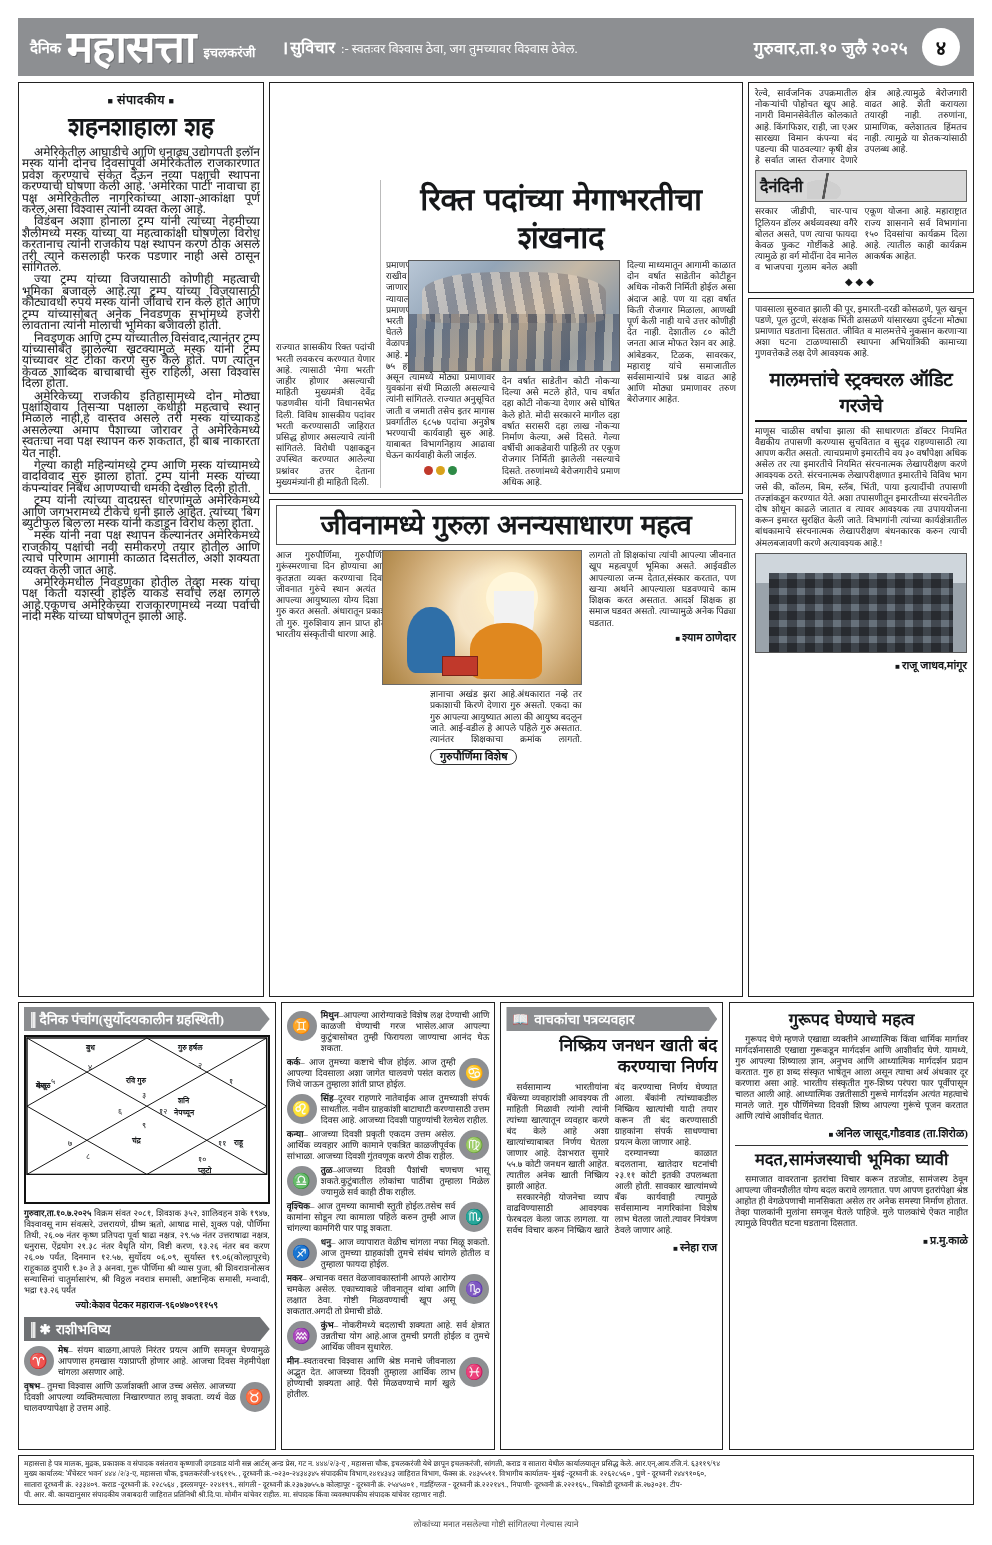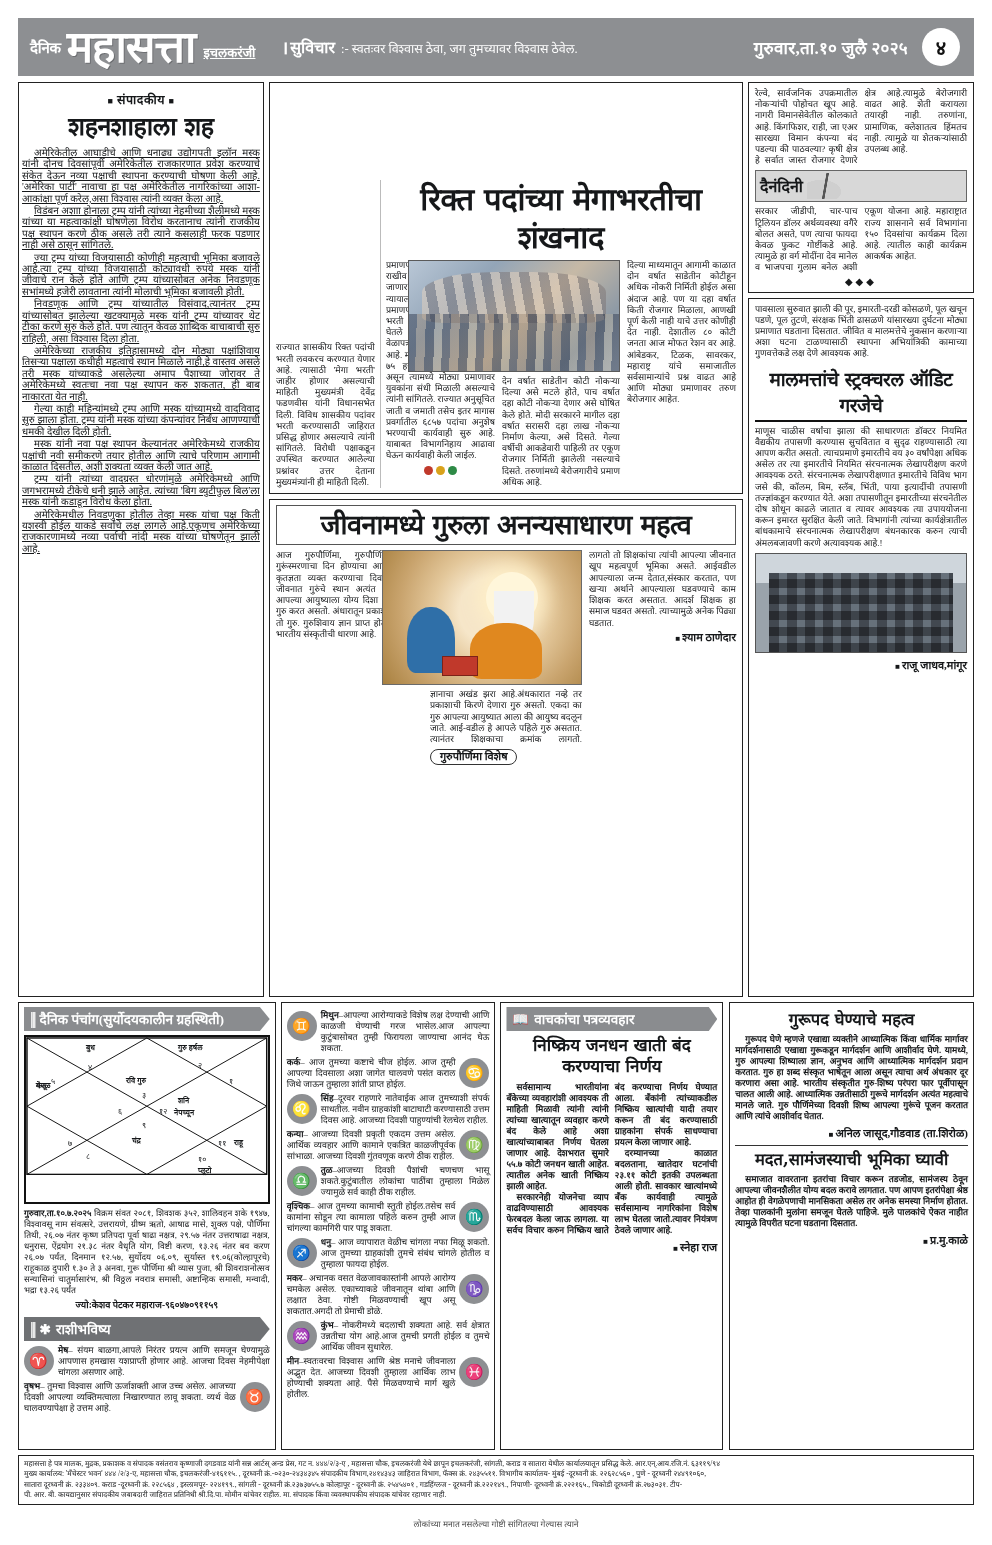--- a/index.html
+++ b/index.html
@@ -19,21 +19,21 @@
     display:flex; align-items:center; padding: 0 14px 0 12px;
     position: relative;
   }
   .mh-daily { font-size: 15px; font-weight: bold; margin-right: 6px; letter-spacing:-.3px; }
   .mh-title {
     font-size: 44px; font-weight: bold; line-height: 44px;
     color:#ffffff; letter-spacing: -1px;
     text-shadow: 1px 1px 0 #6d6f72;
     font-family: "DejaVu Serif", serif;
   }
-  .mh-place { font-size: 13px; font-weight:bold; margin-left: 8px; margin-top:10px;text-decoration:underline; }
+  .mh-place { font-size: 13px; font-weight:bold; margin-left: 8px; margin-top:10px; }
   .mh-sep { margin-left: 26px; font-size: 18px; font-weight:bold; }
   .mh-suvichar-label { font-size: 16px; font-weight: bold; margin-left:2px; }
   .mh-suvichar-text { font-size: 12.5px; margin-left: 6px; margin-top: 3px; }
   .mh-date { margin-left:auto; font-size: 17px; font-weight:bold; letter-spacing:.3px; }
   .mh-pageno {
     width: 38px; height:38px; border-radius: 50%;
     background:#fff; color:#111; font-size:20px; font-weight:bold;
     display:flex; align-items:center; justify-content:center;
     margin-left: 14px;
   }
@@ -48,22 +48,22 @@
     text-align:center; font-size:12.5px; font-weight:bold; letter-spacing:.5px;
     margin: 2px 0 4px 0;
   }
   .sec-badge span.sq { font-size:9px; vertical-align:middle; }
   .edit-head {
     text-align:center; font-size: 25px; font-weight:bold;
     font-family:"DejaVu Serif", serif; letter-spacing:-.5px;
     margin-bottom: 5px; line-height: 30px;
   }
   .body-txt {
-    font-size: 10px; line-height: 11.4px; text-align: justify;
-    text-justify: inter-word; hyphens:auto;text-decoration:underline;
+    font-size: 12px; line-height: 11.4px; text-align: justify;
+    text-justify: inter-word; hyphens:auto;
   }
   .body-txt p { text-indent: 12px; margin-bottom: 1px; }
 
   
   .news-top { display:flex; border:1px solid #222; padding:5px 6px; height: 412px; align-items: flex-end; }
   .nt-c1 { width: 108px; font-size:9px; line-height:11.2px; text-align:justify; padding-right:5px;}
   .nt-main { width: 356px; padding-left:5px; border-left:1px solid #bbb; }
   .main-headline {
     font-size: 31px; font-weight:bold; line-height:38px; letter-spacing:-.5px;
     font-family:"DejaVu Serif", serif; text-align:center; margin-bottom:4px;
@@ -178,29 +178,29 @@
   .rashi-item { display:flex; gap:4px; margin:3px 0; font-size:8.8px; line-height:11px; text-align:justify; }
   .rashi-ico {
     min-width:30px;width:30px;height:30px;border-radius:50%;
     background:#8d8f92; color:#fff; display:flex;align-items:center;justify-content:center;
     font-size:15px; margin-top:1px;
   }
   .rashi-ico.r { order:2; }
   .rashi-item b{ font-weight:bold; }
 
   .letter-head {
-    text-align:center; font-size:17px; font-weight:bold; line-height:21px;
+    text-align:right; font-size:17px; font-weight:bold; line-height:21px;
     font-family:"DejaVu Serif", serif; margin:4px 0 5px;
   }
   .sm-head {
     text-align:center; font-size:16.5px; font-weight:bold; line-height:20px;
     font-family:"DejaVu Serif", serif; margin:3px 0 4px;
   }
   .b-txt { font-size:8.8px; line-height:11px; text-align:justify; }
-  .b-txt p { text-indent:10px;font-weight:bold; }
+  .b-txt p { text-indent:10px; }
   .b-2col { column-count:2; column-gap:6px; }
   .divline { border-top:1px solid #333; margin:5px 0 4px; }
 
   
   .footer { border:1px solid #222; margin-top:5px; padding:3px 5px; font-size:7.4px; line-height:9.4px; text-align:justify; }
   .footer p { margin-bottom:1px; }
   .tagline { text-align:center; font-size:8.5px; line-height:11px; color:#4a4a4a; margin-top:14px; }
 </style>
 </head>
 <body>
@@ -227,22 +227,22 @@
         <span class="sq">■</span>
       </div>
       <div class="edit-head">शहनशाहाला शह</div>
       <div class="body-txt">
         <p>अमेरिकेतील आघाडीचे आणि धनाढ्य उद्योगपती इलॉन मस्क यांनी दोनच दिवसांपूर्वी अमेरिकेतील राजकारणात प्रवेश करण्याचे संकेत देऊन नव्या पक्षाची स्थापना करण्याची घोषणा केली आहे. 'अमेरिका पार्टी' नावाचा हा पक्ष अमेरिकेतील नागरिकांच्या आशा-आकांक्षा पूर्ण करेल,असा विश्वास त्यांनी व्यक्त केला आहे.</p>
         <p>विडंबन अशा‍ा होनाला ट्रम्प यांनी त्यांच्या नेहमीच्या शैलीमध्ये मस्क यांच्या या महत्वाकांक्षी घोषणेला विरोध करतानाच त्यांनी राजकीय पक्ष स्थापन करणे ठीक असले तरी त्याने कसलाही फरक पडणार नाही असे ठासून सांगितले.</p>
         <p>ज्या ट्रम्प यांच्या विजयासाठी कोणीही महत्वाची भूमिका बजावले आहे.त्या ट्रम्प यांच्या विजयासाठी कोट्यावधी रुपये मस्क यांनी जीवाचे रान केले होते आणि ट्रम्प यांच्यासोबत अनेक निवडणूक सभांमध्ये हजेरी लावताना त्यांनी मोलाची भूमिका बजावली होती.</p>
         <p>निवडणूक आणि ट्रम्प यांच्यातील विसंवाद,त्यानंतर ट्रम्प यांच्यासोबत झालेल्या खटक्यामुळे मस्क यांनी ट्रम्प यांच्यावर थेट टीका करणे सुरु केले होते. पण त्यातून केवळ शाब्दिक बाचाबाची सुरु राहिली, असा विश्वास दिला होता.</p>
         <p>अमेरिकेच्या राजकीय इतिहासामध्ये दोन मोठ्या पक्षांशिवाय तिसऱ्या पक्षाला कधीही महत्वाचे स्थान मिळाले नाही,हे वास्तव असले तरी मस्क यांच्याकडे असलेल्या अमाप पैशाच्या जोरावर ते अमेरिकेमध्ये स्वतःचा नवा पक्ष स्थापन करु शकतात, ही बाब नाकारता येत नाही.</p>
         <p>गेल्या काही महिन्यांमध्ये ट्रम्प आणि मस्क यांच्यामध्ये वादविवाद सुरु झाला होता. ट्रम्प यांनी मस्क यांच्या कंपन्यांवर निर्बंध आणण्याची धमकी देखील दिली होती.</p>
+        <p>ट्रम्प यांनी त्यांच्या वादग्रस्त धोरणांमुळे अमेरिकेमध्ये आणि जगभरामध्ये टीकेचे धनी झाले आहेत. त्यांच्या 'बिग ब्युटीफुल बिल'ला मस्क यांनी कडाडून विरोध केला होता.</p>
         <p>मस्क यांनी नवा पक्ष स्थापन केल्यानंतर अमेरिकेमध्ये राजकीय पक्षांची नवी समीकरणे तयार होतील आणि त्याचे परिणाम आगामी काळात दिसतील, अशी शक्यता व्यक्त केली जात आहे.</p>
-        <p>ट्रम्प यांनी त्यांच्या वादग्रस्त धोरणांमुळे अमेरिकेमध्ये आणि जगभरामध्ये टीकेचे धनी झाले आहेत. त्यांच्या 'बिग ब्युटीफुल बिल'ला मस्क यांनी कडाडून विरोध केला होता.</p>
         <p>अमेरिकेमधील निवडणुका होतील तेव्हा मस्क यांचा पक्ष किती यशस्वी होईल याकडे सर्वांचे लक्ष लागले आहे.एकूणच अमेरिकेच्या राजकारणामध्ये नव्या पर्वाची नांदी मस्क यांच्या घोषणेतून झाली आहे.</p>
       </div>
     </div>
 
     <div class="col-mid">
 
       <div class="news-top">
         <div class="nt-c1">राज्यात शासकीय रिक्त पदांची भरती लवकरच करण्यात येणार आहे. त्यासाठी 'मेगा भरती' जाहीर होणार असल्याची माहिती मुख्यमंत्री देवेंद्र फडणवीस यांनी विधानसभेत दिली. विविध शासकीय पदांवर भरती करण्यासाठी जाहिरात प्रसिद्ध होणार असल्याचे त्यांनी सांगितले. विरोधी पक्षाकडून उपस्थित करण्यात आलेल्या प्रश्नांवर उत्तर देताना मुख्यमंत्र्यांनी ही माहिती दिली.</div>
         <div class="nt-main">
           <div class="main-headline">रिक्त पदांच्या मेगाभरतीचा शंखनाद</div>

